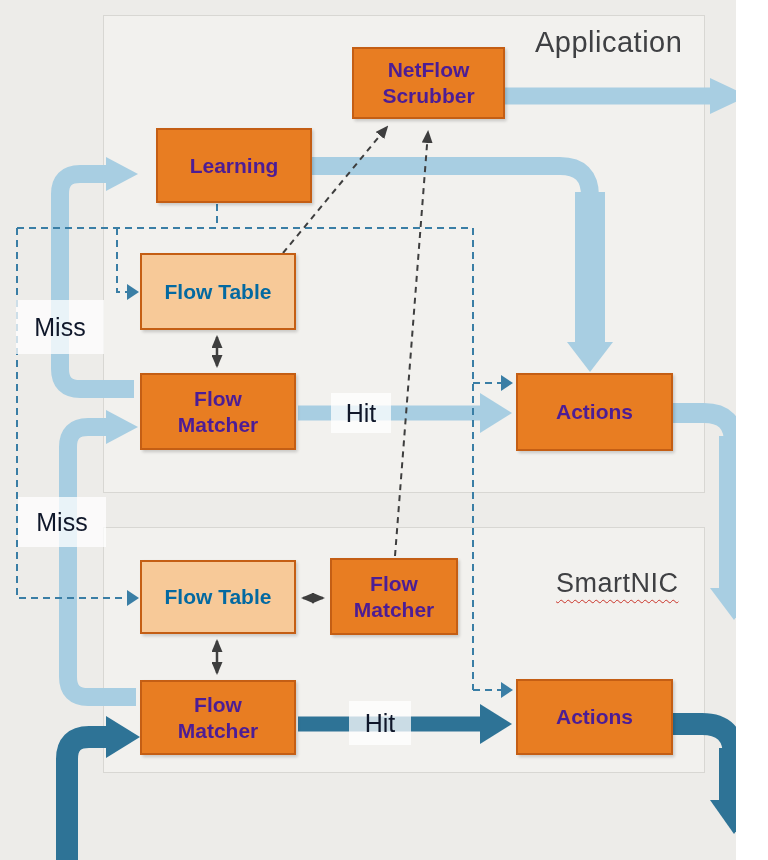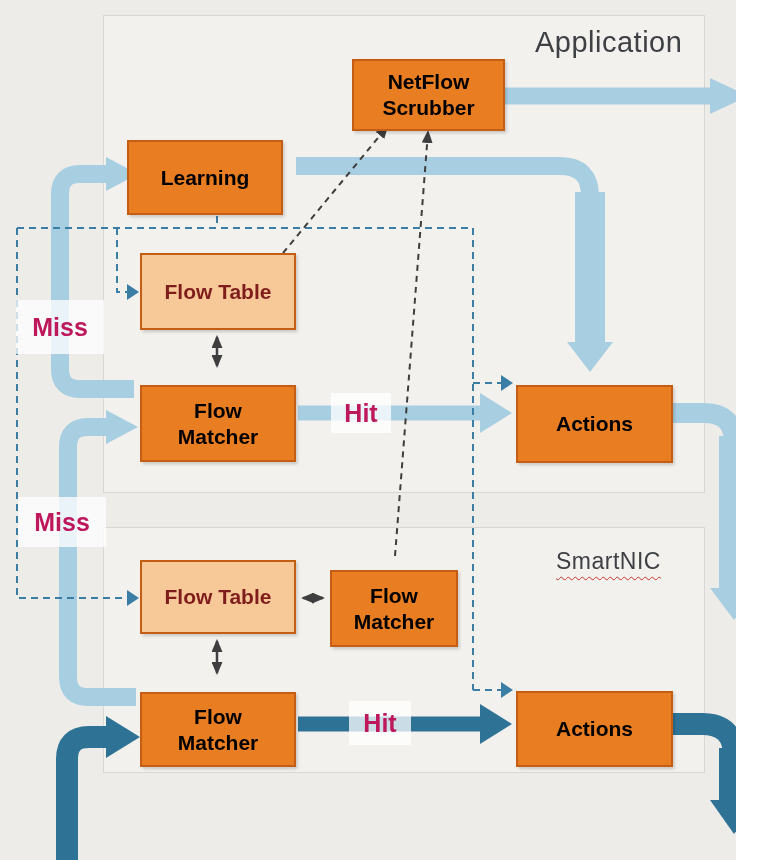--- a/index.html
+++ b/index.html
@@ -13,28 +13,28 @@
     box-sizing:border-box;
   }
   .svg-layer { position:absolute; left:0; top:0; }
   .node {
     position:absolute; box-sizing:border-box;
     display:flex; flex-direction:column; align-items:center; justify-content:center;
     text-align:center; border:2.5px solid #C45E14;
     box-shadow:1.5px 2px 3px rgba(0,0,0,0.18);
   }
   .node span { line-height:26px; font-size:21px; font-weight:600; display:block; }
-  .node-solid { background:#E87D22; color:#000000;margin-top:12px; }
-  .node-light { background:#F7C998; color:#7f1d1d; }
+  .node-solid { background:#E87D22; color:#4c1d95; }
+  .node-light { background:#F7C998; color:#0369a1; }
   .seclabel { position:absolute; color:#3F4043; font-size:29px; letter-spacing:0.5px; }
   .seclabel-wavy { text-decoration: underline wavy #C9342A 1px; text-underline-offset:7px; }
   .flowlabel {
     position:absolute; background:rgba(255,255,255,0.75);
     display:flex; align-items:center; justify-content:center;
-    font-weight:700; font-size:25px; color:#be185d;
+    font-weight:400; font-size:25px; color:#0f172a;
   }
 </style>
 </head>
 <body>
 
 <div class="stage">
 
   <div class="container-box" style="left:103px; top:15px; width:602px; height:478px;"></div>
   <div class="container-box" style="left:103px; top:527px; width:602px; height:246px;"></div>
 
@@ -98,28 +98,28 @@
     </g>
 
     <g stroke="#404040" stroke-width="2.5" fill="none">
       <path d="M 217 337 L 217 366" marker-start="url(#mb)" marker-end="url(#mb)"></path>
       <path d="M 217 641 L 217 673" marker-start="url(#mb)" marker-end="url(#mb)"></path>
       <path d="M 303 598 L 323 598" marker-start="url(#mb)" marker-end="url(#mb)"></path>
     </g>
   </svg>
 
   <div class="seclabel" style="left:535px; top:26px;">Application</div>
-  <div class="seclabel seclabel-wavy" style="left:556px; top:548px; font-size:23px;">SmartNIC</div>
+  <div class="seclabel seclabel-wavy" style="left:556px; top:568px; font-size:27px;">SmartNIC</div>
 
   <div class="node node-solid" style="left:352px; top:47px; width:153px; height:72px;">
     <span>NetFlow</span>
     <span>Scrubber</span>
   </div>
 
-  <div class="node node-solid" style="left:127px; top:128px; width:156px; height:75px;">
+  <div class="node node-solid" style="left:156px; top:128px; width:156px; height:75px;">
     <span>Learning</span>
   </div>
 
   <div class="node node-light" style="left:140px; top:253px; width:156px; height:77px;">
     <span>Flow Table</span>
   </div>
 
   <div class="node node-solid" style="left:140px; top:373px; width:156px; height:77px;">
     <span>Flow</span>
     <span>Matcher</span>

